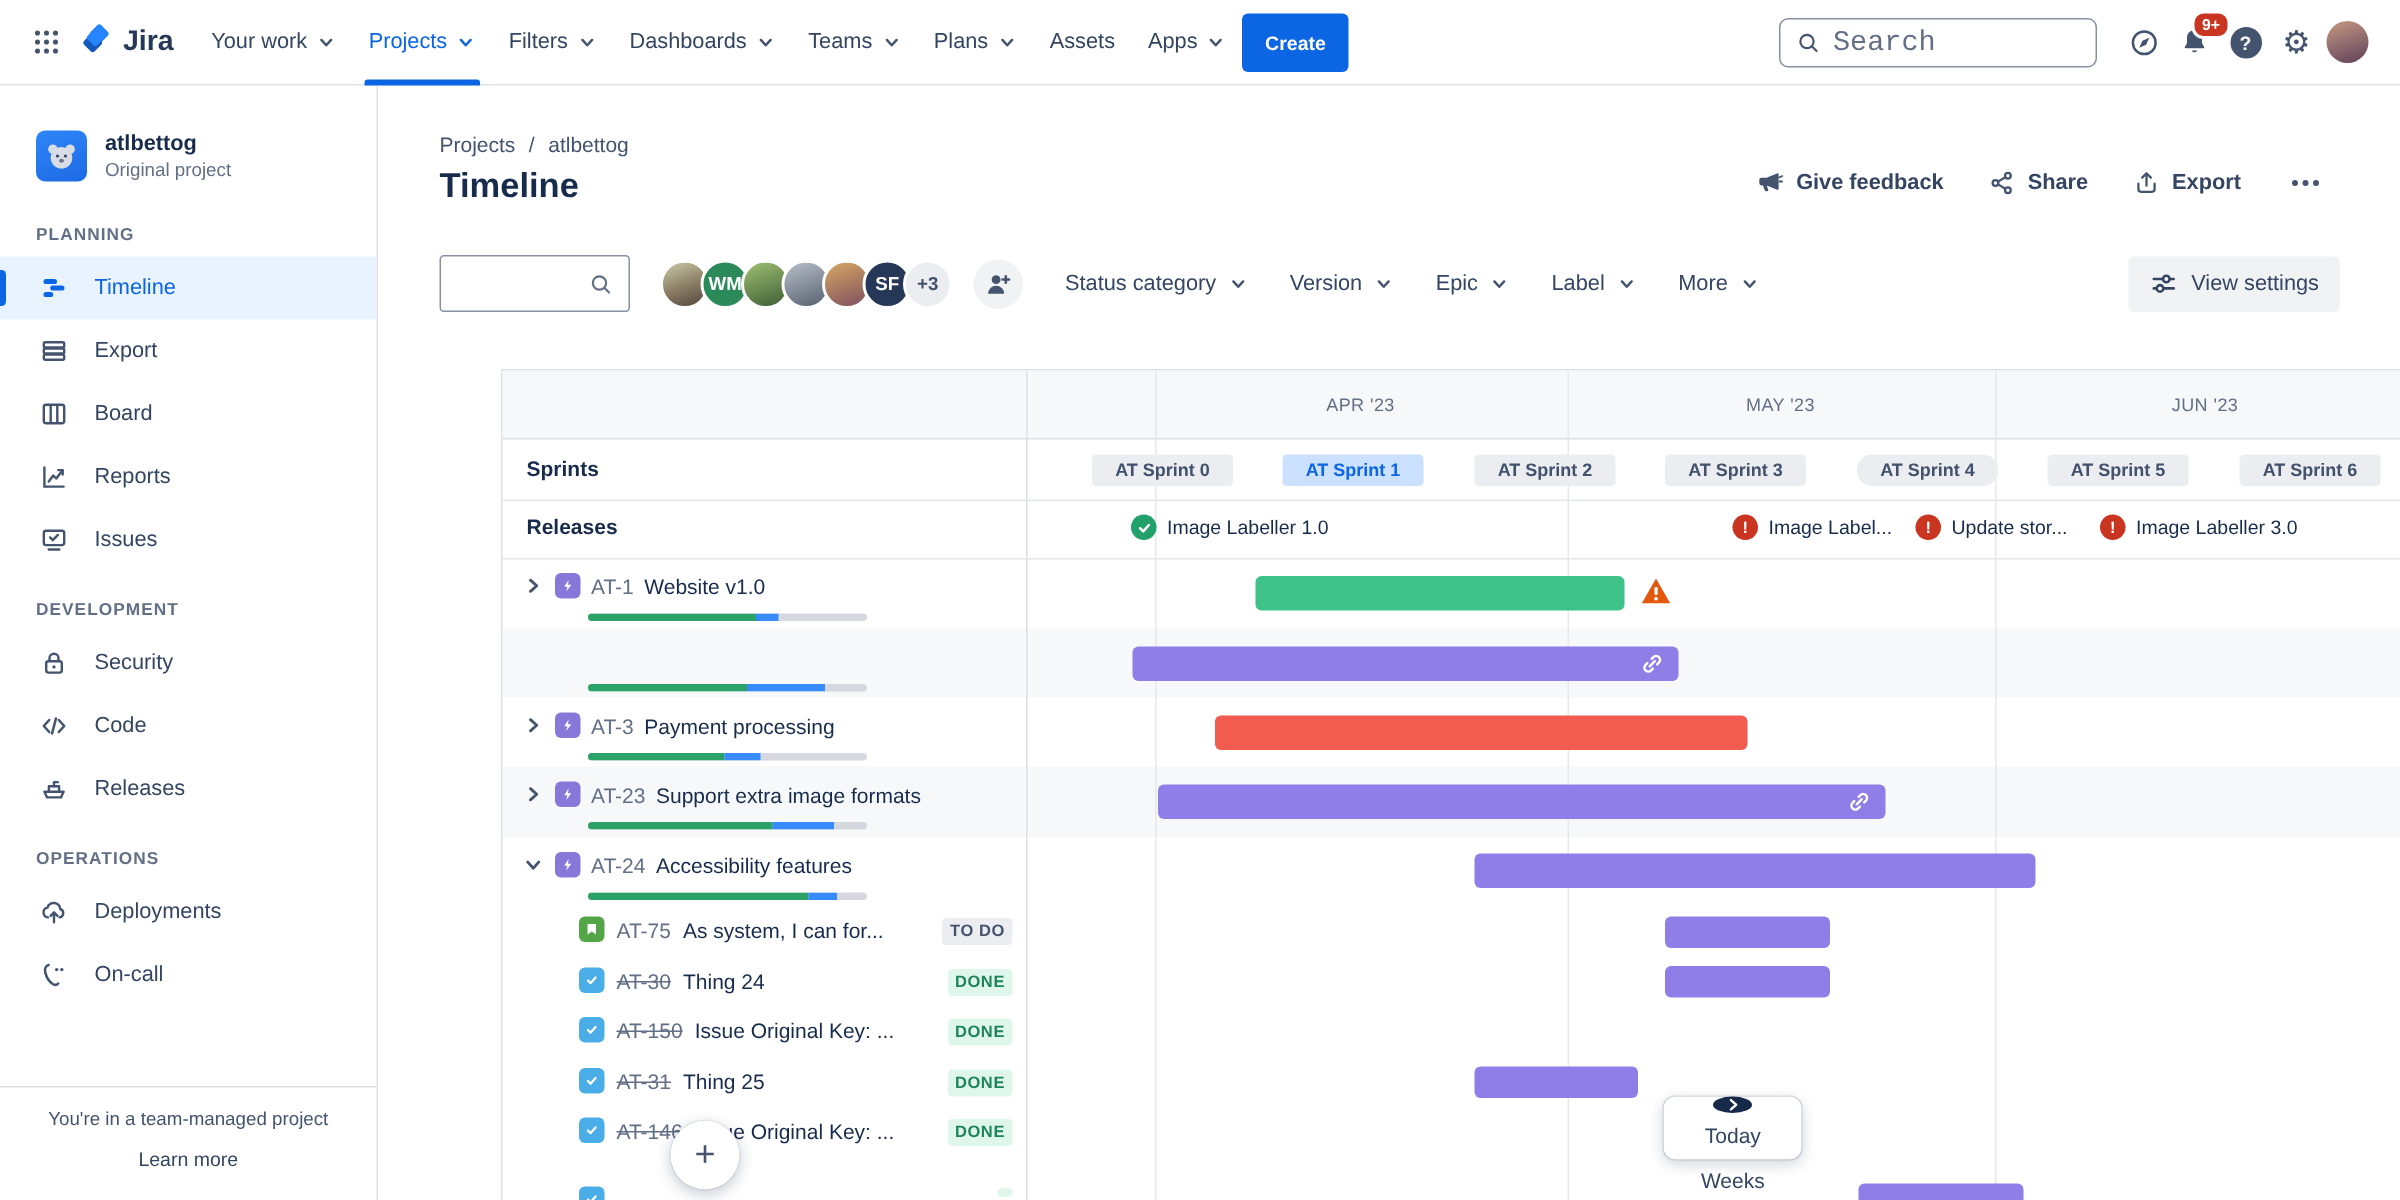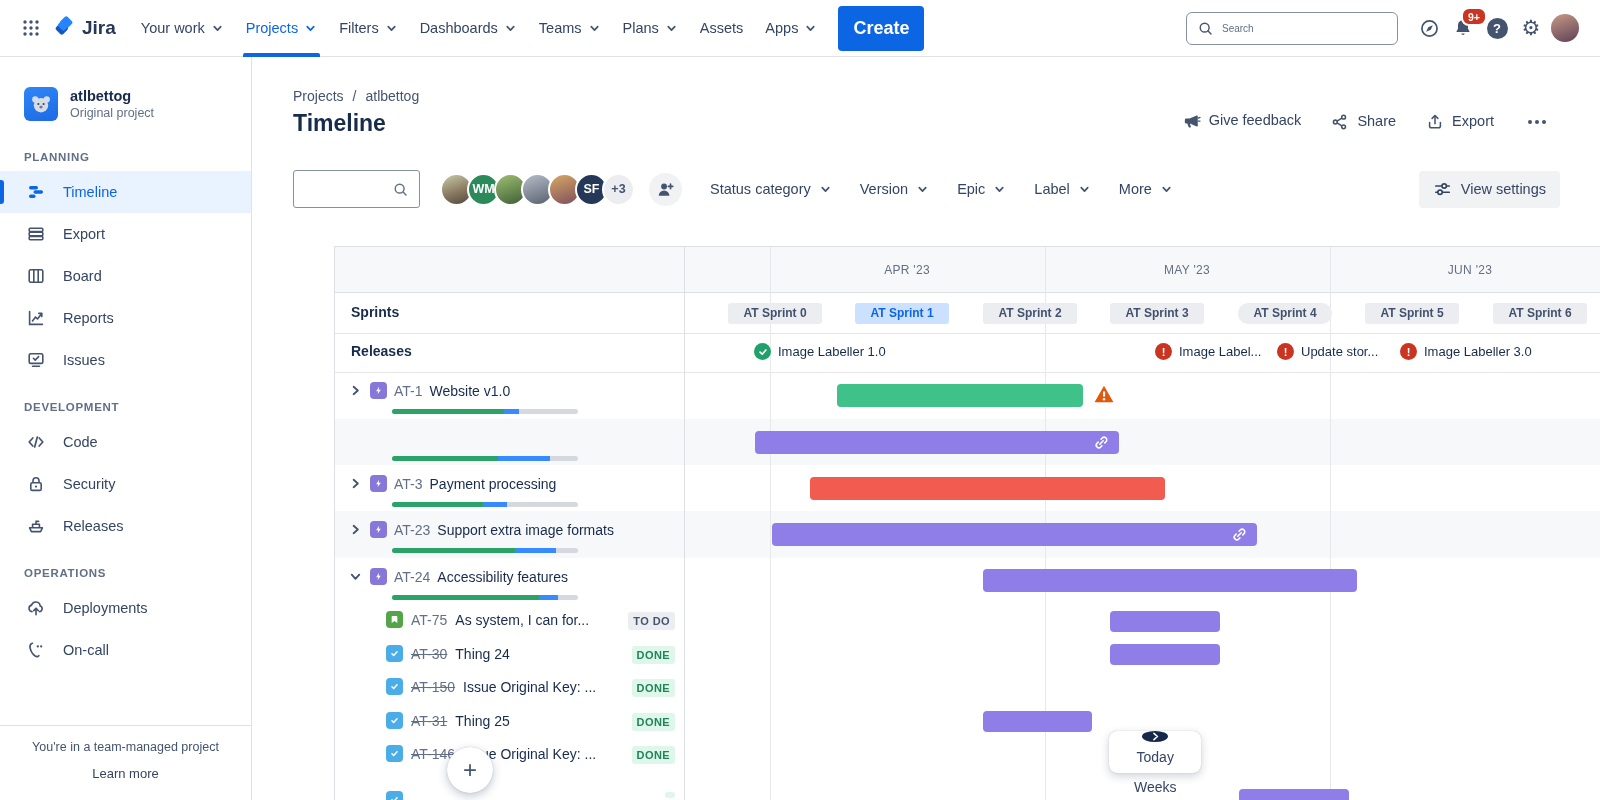--- a/index.html
+++ b/index.html
@@ -11,26 +11,26 @@
   .topnav { position:absolute; top:0; left:0; right:0; height:57px; background:#fff;
             border-bottom:1px solid #E0E2E7; display:flex; align-items:center; padding:0 18px 0 14px; z-index:30; }
   .icbtn { display:inline-flex; align-items:center; justify-content:center; width:34px; height:34px; border-radius:4px; cursor:pointer; }
   .brand { display:flex; align-items:center; gap:6px; margin:0 14px 0 4px; }
   .brand-name { font-size:19px; font-weight:600; color:#253858; }
   .nav-item { position:relative; display:flex; align-items:center; gap:6px; padding:8px 11px;
               font-size:14.5px; font-weight:500; color:#344563; cursor:pointer; white-space:nowrap; }
   .nav-item.active { color:#0C66E4; }
   .nav-item.active::after { content:""; position:absolute; left:8px; right:8px; bottom:-13px; height:4px;
               border-radius:2px 2px 0 0; background:#0C66E4; }
-  .create-btn { margin-left:10px; background:#0C66E4; color:#fff; border:none; border-radius:4px;
-              padding:12px 15px; font-size:18px; font-weight:600; font-family:inherit; cursor:pointer; }
+  .create-btn { background:#0C66E4; color:#fff; border:none; border-radius:4px;
+              padding:12px 15px; font-size:13px; font-weight:600; font-family:inherit; cursor:pointer; }
   .nav-spacer { flex:1; }
   .nav-search { display:flex; align-items:center; gap:8px; width:212px; height:33px; border:1.5px solid #8590A2;
               border-radius:6px; padding:0 10px; margin-right:14px; }
-  .nav-search input { border:none; outline:none; flex:1; font-size:10px; font-family:Liberation Sans, sans-serif; color:#172B4D; width:100px; background:transparent; }
+  .nav-search input { border:none; outline:none; flex:1; font-size:19px; font-family:Liberation Mono, monospace; color:#172B4D; width:100px; background:transparent; }
   .nav-search input::placeholder { color:#626F86; }
   .bell-wrap { position:relative; }
   .nav-badge { position:absolute; top:-4px; right:-7px; background:#CA3521; color:#fff; font-size:10.5px; font-weight:700;
               border-radius:8px; padding:1.5px 5px; border:2px solid #fff; }
   .circle-glyph { display:inline-flex; align-items:center; justify-content:center; width:21px; height:21px;
               border-radius:50%; background:#44546F; color:#fff; font-size:13px; font-weight:700; }
   .avatar-top { width:28px; height:28px; border-radius:50%; background:linear-gradient(160deg,#C79A83,#5E4059); cursor:pointer; }
   .gear-char { font-family:"DejaVu Sans", sans-serif; font-size:21px; color:#44546F; line-height:1; }
 
   
@@ -51,21 +51,21 @@
   .side-foot-divider { border-top:1px solid #DCDFE4; margin:0 0 14px 0; }
   .side-note { font-size:12.5px; color:#44546F; padding:0 24px; }
   .side-link { display:inline-block; margin-top:12px; font-size:13px; font-weight:500; color:#344563; cursor:pointer; }
 
   
   .breadcrumb { position:absolute; left:293px; top:88px; display:flex; gap:9px; font-size:14px; color:#44546F; z-index:5;}
   .breadcrumb .bc-link { cursor:pointer; }
   .page-title { position:absolute; left:293px; top:110px; font-size:23px; font-weight:600; color:#172B4D; z-index:5;}
   .header-actions { position:absolute; right:50px; top:112px; display:flex; align-items:center; gap:30px;
              font-size:14.5px; font-weight:500; color:#344563; z-index:5;}
-  .h-action { display:flex; gap:8px; cursor:pointer; }
+  .h-action { display:flex; align-items:center; gap:8px; cursor:pointer;font-weight:bold; }
   .dots { display:flex; gap:3px; cursor:pointer; padding:4px; }
   .dots i { width:4px; height:4px; border-radius:50%; background:#44546F; }
 
   
   .toolbar { position:absolute; left:293px; top:170px; right:40px; height:38px; display:flex; align-items:center; z-index:5;}
   .tb-search { display:flex; align-items:center; width:127px; height:38px; border:1px solid #8590A2; border-radius:3px; padding:0 10px; }
   .tb-search input { border:none; outline:none; width:80px; flex:1; font-family:inherit; font-size:14px; background:transparent; }
   .avatars { display:flex; align-items:center; margin-left:20px; }
   .avatar { width:33px; height:33px; border-radius:50%; border:2px solid #fff; margin-left:-6px;
             display:flex; align-items:center; justify-content:center; font-size:12.5px; font-weight:700; color:#fff; cursor:pointer; flex:0 0 auto;}
@@ -314,32 +314,32 @@
           <rect x="3.2" y="3.8" width="13.6" height="9.6" rx="1.5" stroke="#44546F" stroke-width="1.6" fill="none"></rect>
           <path d="M7.4 8.3 L9.2 10.1 L12.6 6.6" stroke="#44546F" stroke-width="1.6" fill="none" stroke-linecap="round" stroke-linejoin="round"></path>
           <path d="M6.5 16.3 H13.5" stroke="#44546F" stroke-width="1.6" stroke-linecap="round"></path>
         </svg>
       <span>Issues</span>
     </div>
 
     <div class="side-label">DEVELOPMENT</div>
     <div class="side-item">
       <svg width="20" height="20" viewBox="0 0 20 20">
-          <path d="M6.8 6 L3.2 10 L6.8 14 M13.2 6 L16.8 10 L13.2 14" stroke="#44546F" stroke-width="1.7" fill="none" stroke-linecap="round" stroke-linejoin="round"></path>
-          <path d="M11.3 5 L8.7 15" stroke="#44546F" stroke-width="1.7" stroke-linecap="round"></path>
-        </svg>
-      <span>Code</span>
-    </div>
-    <div class="side-item">
-      <svg width="20" height="20" viewBox="0 0 20 20">
           <rect x="4.8" y="8.8" width="10.4" height="7.6" rx="1.5" stroke="#44546F" stroke-width="1.6" fill="none"></rect>
           <path d="M7 8.8 V6.8 a3 3 0 0 1 6 0 v2" stroke="#44546F" stroke-width="1.6" fill="none"></path>
           <circle cx="10" cy="12.6" r="1.1" fill="#44546F"></circle>
         </svg>
       <span>Security</span>
+    </div>
+    <div class="side-item">
+      <svg width="20" height="20" viewBox="0 0 20 20">
+          <path d="M6.8 6 L3.2 10 L6.8 14 M13.2 6 L16.8 10 L13.2 14" stroke="#44546F" stroke-width="1.7" fill="none" stroke-linecap="round" stroke-linejoin="round"></path>
+          <path d="M11.3 5 L8.7 15" stroke="#44546F" stroke-width="1.7" stroke-linecap="round"></path>
+        </svg>
+      <span>Code</span>
     </div>
     <div class="side-item">
       <svg width="20" height="20" viewBox="0 0 20 20">
           <path d="M3.6 11.8 H16.4 L14.6 15.6 H5.4 Z" stroke="#44546F" stroke-width="1.6" fill="none" stroke-linejoin="round"></path>
           <path d="M6.6 11.8 V8.2 H13.4 V11.8" stroke="#44546F" stroke-width="1.6" fill="none" stroke-linejoin="round"></path>
           <path d="M10 8.2 V5.4 H12.6" stroke="#44546F" stroke-width="1.6" fill="none" stroke-linecap="round" stroke-linejoin="round"></path>
         </svg>
       <span>Releases</span>
     </div>
 

